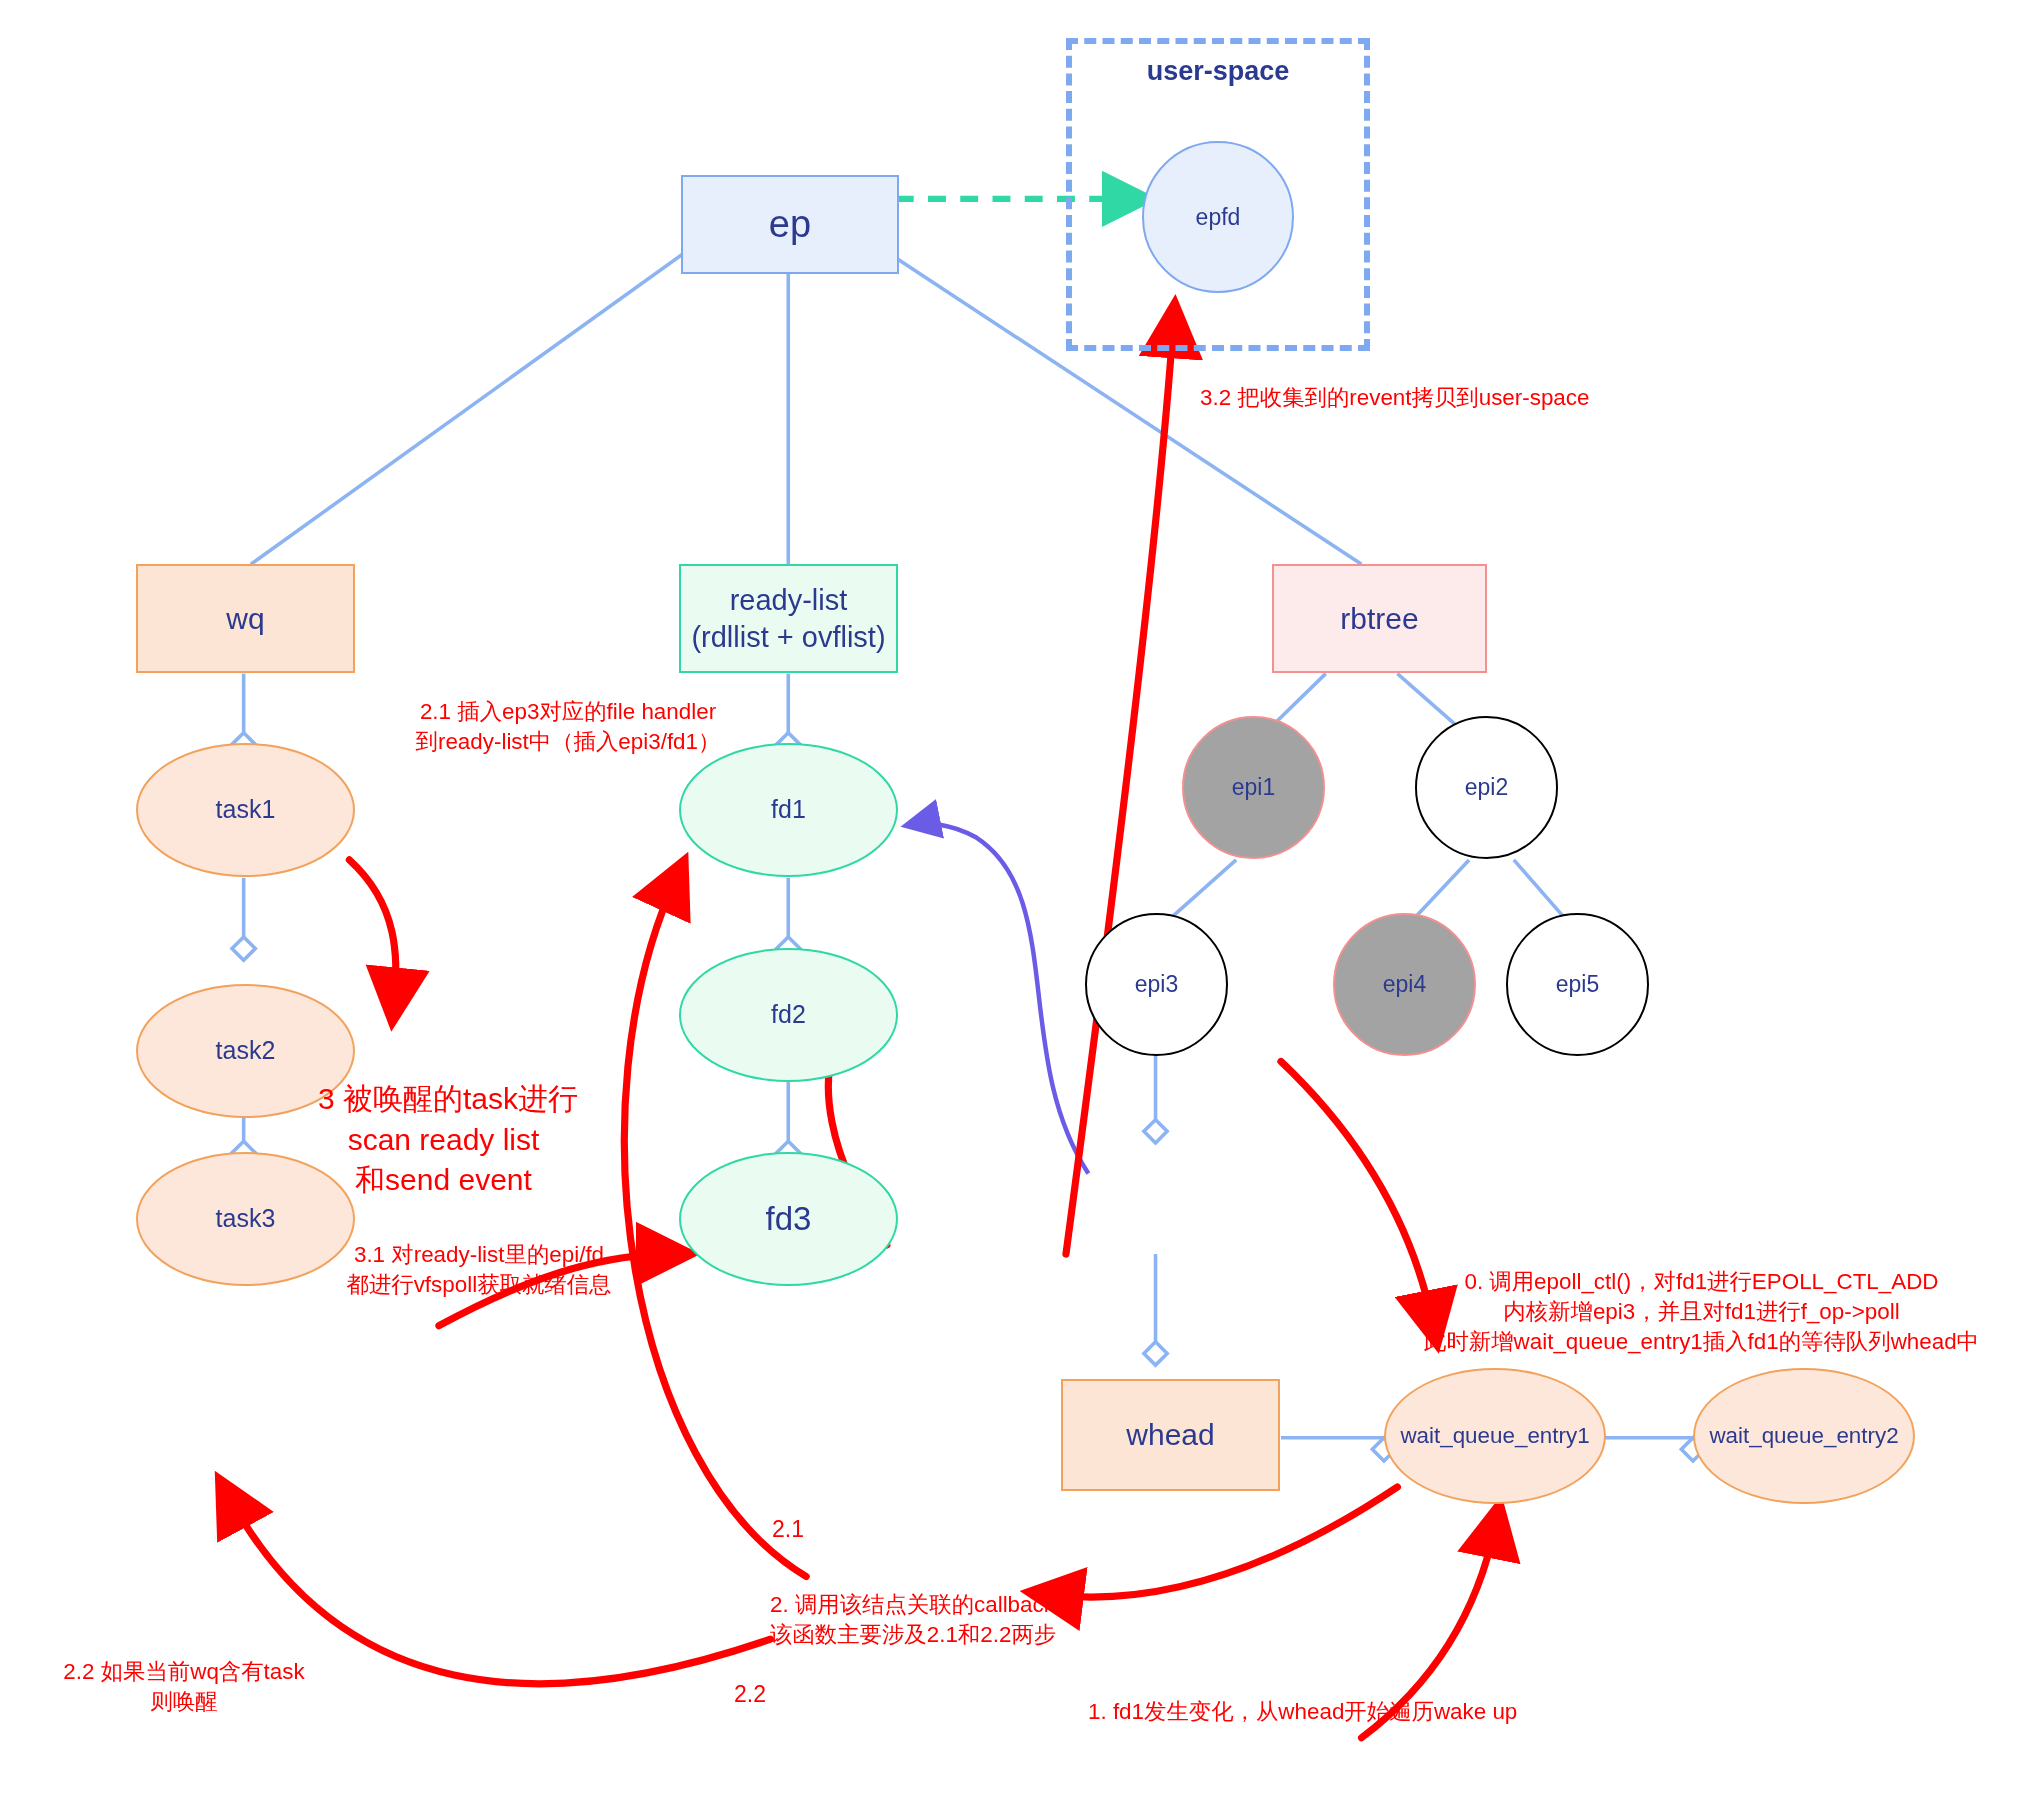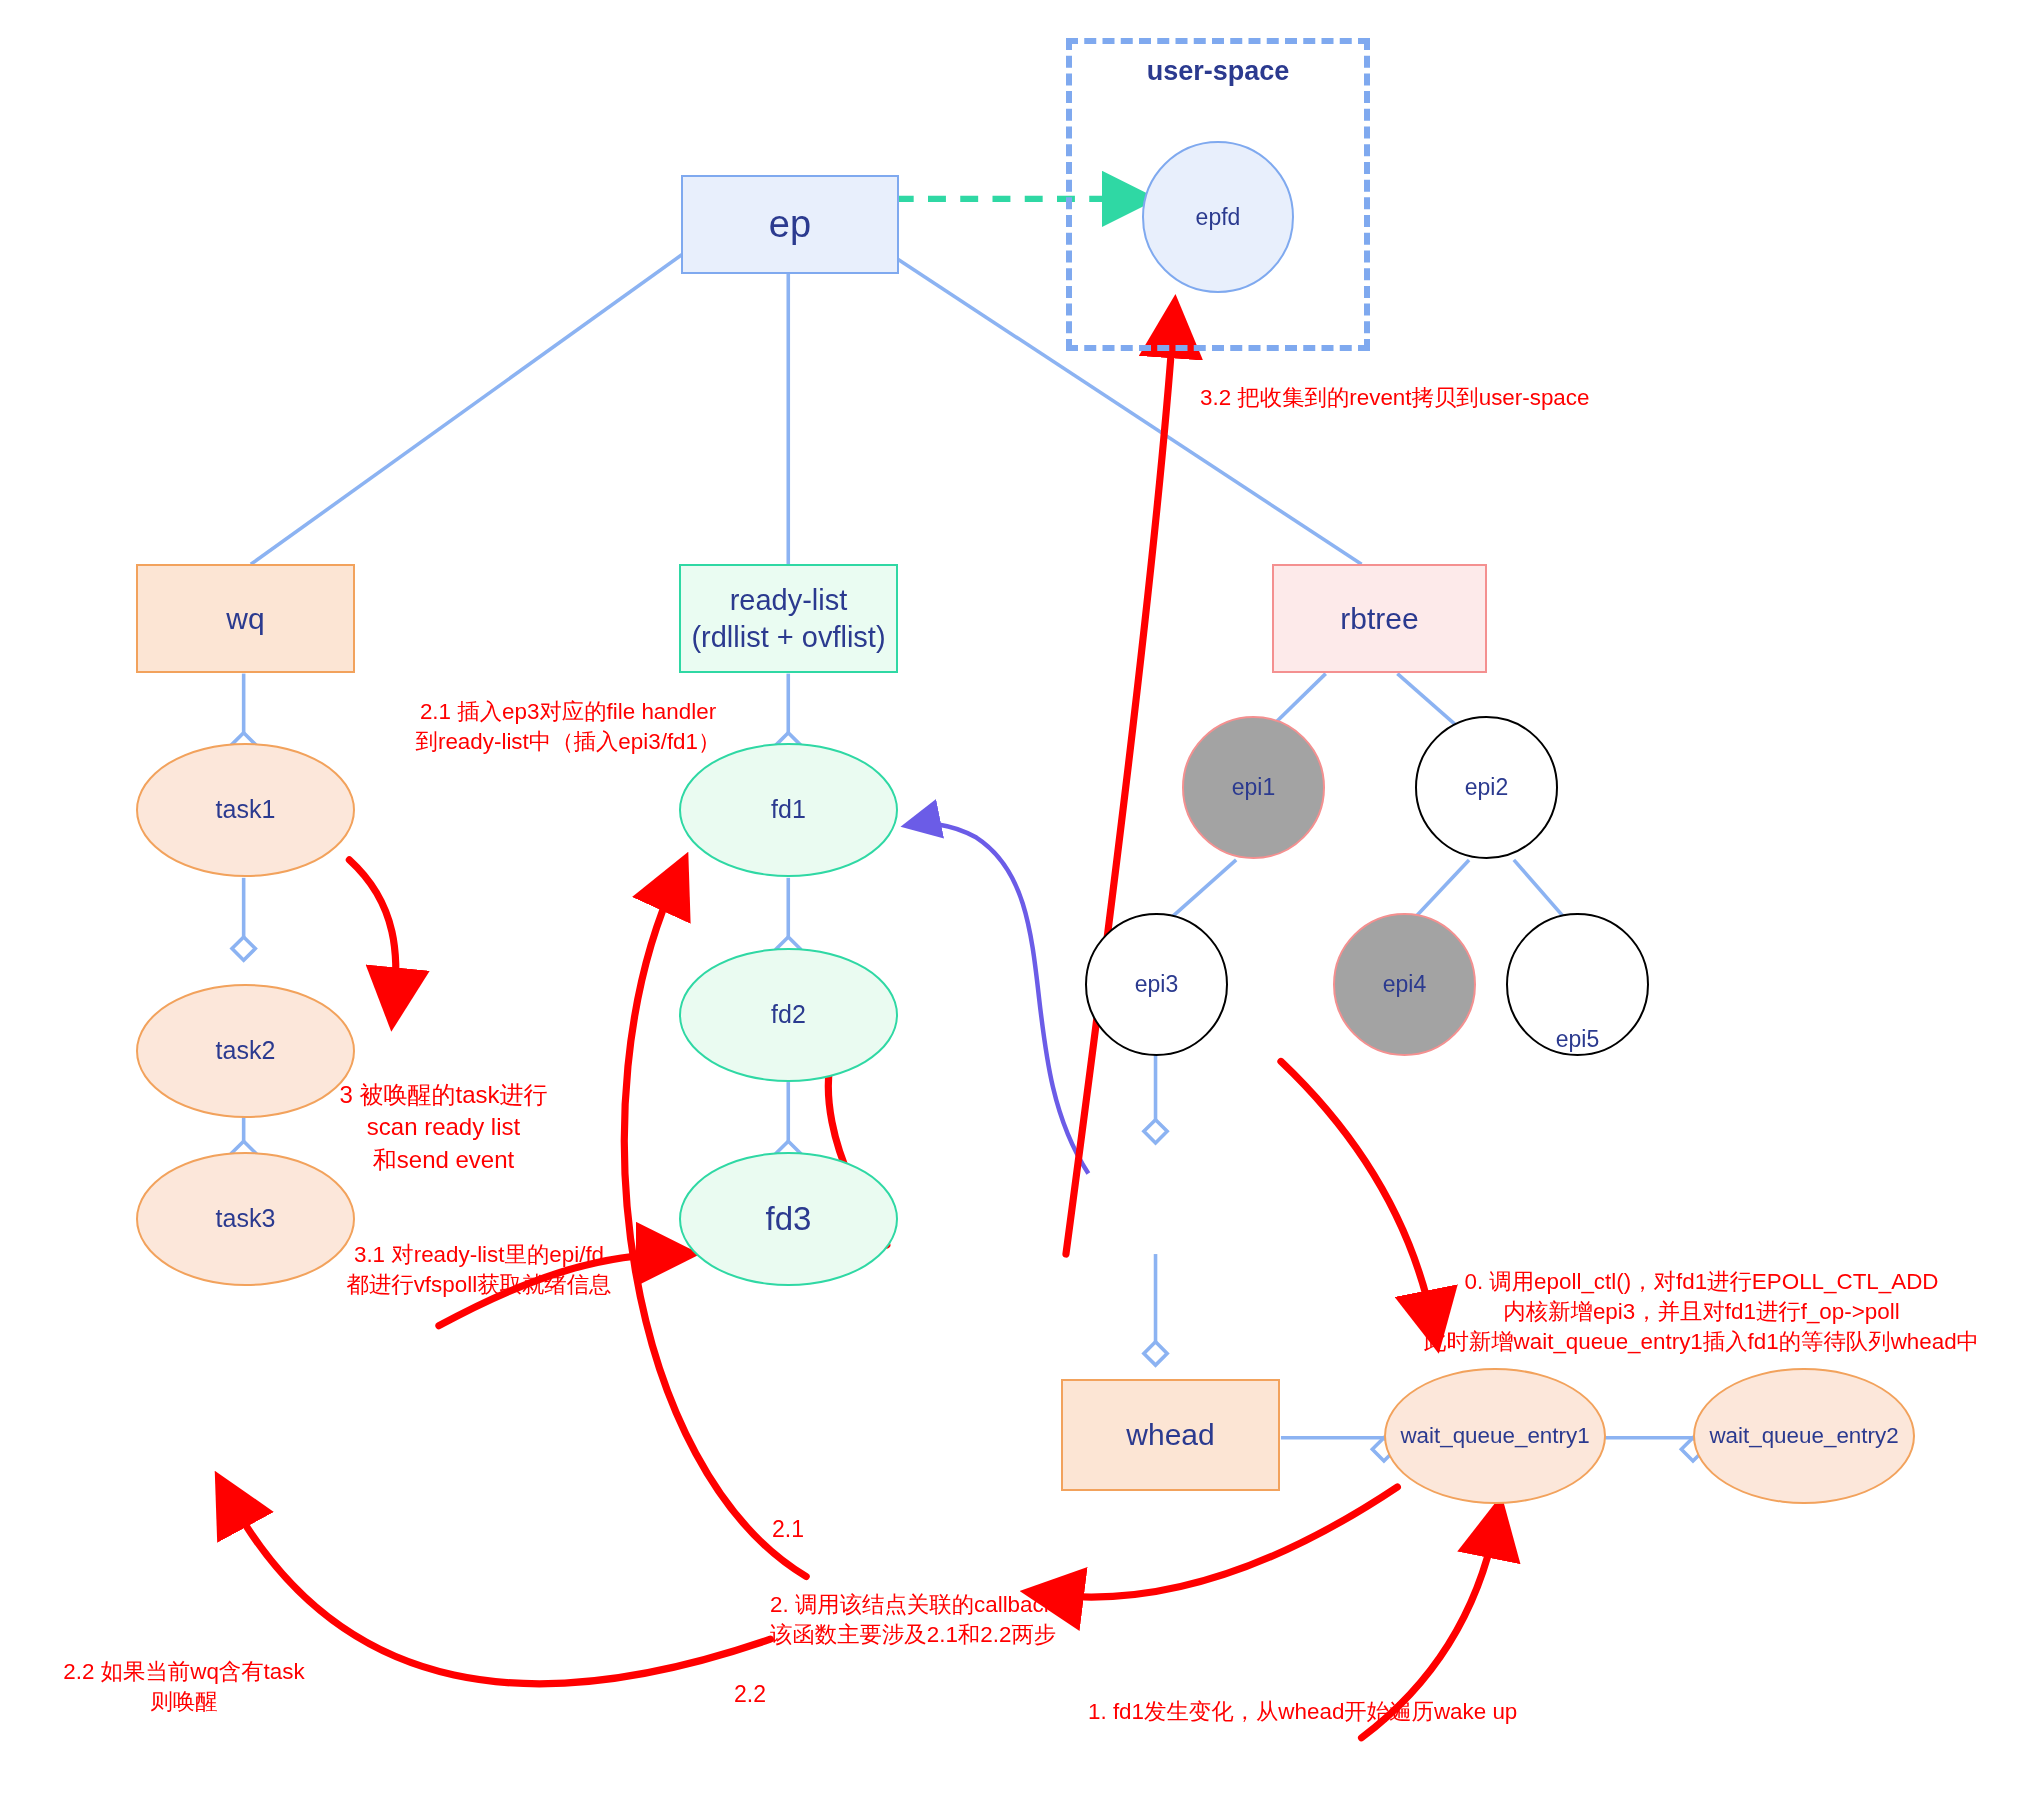--- a/index.html
+++ b/index.html
@@ -161,21 +161,21 @@
   </div>
   <div class="node ell black-ell" style="left:1415px;top:716px;width:143px;height:143px;font-size:23px;">
     <span>epi2</span>
   </div>
   <div class="node ell black-ell" style="left:1085px;top:913px;width:143px;height:143px;font-size:23px;">
     <span>epi3</span>
   </div>
   <div class="node ell pink-ell" style="left:1333px;top:913px;width:143px;height:143px;font-size:23px;">
     <span>epi4</span>
   </div>
-  <div class="node ell black-ell" style="left:1506px;top:913px;width:143px;height:143px;font-size:23px;align-items:flex-end;">
+  <div class="node ell black-ell" style="left:1506px;top:913px;width:143px;height:143px;font-size:23px;">
     <span>epi5</span>
   </div>
 
 
   <div class="node rect orange-rect" style="left:1061px;top:1379px;width:219px;height:112px;font-size:30px;">
     <span>whead</span>
   </div>
 
   <div class="node ell orange-ell" style="left:1384px;top:1368px;width:222px;height:136px;font-size:22.4px;">
     <span>wait_queue_entry1</span>
@@ -183,21 +183,21 @@
 
   <div class="node ell orange-ell" style="left:1693px;top:1368px;width:222px;height:136px;font-size:22.4px;">
     <span>wait_queue_entry2</span>
   </div>
 
   <div class="note center" style="left:407px;top:697px;width:322px;font-size:22.4px;">2.1 插入ep3对应的file handler
 到ready-list中（插入epi3/fd1）</div>
 
   <div class="note left" style="left:1200px;top:383px;width:502px;font-size:22.4px;">3.2 把收集到的revent拷贝到user-space</div>
 
-  <div class="note center" style="left:318px;top:1079px;width:251px;font-size:24px;">3 被唤醒的task进行
+  <div class="note center" style="left:318px;top:1079px;width:251px;font-size:30px;">3 被唤醒的task进行
 scan ready list
 和send event</div>
 
   <div class="note center" style="left:331px;top:1240px;width:296px;font-size:22.4px;">3.1 对ready-list里的epi/fd
 都进行vfspoll获取就绪信息</div>
 
   <div class="note center" style="left:1424px;top:1267px;width:555px;font-size:22.4px;">0. 调用epoll_ctl()，对fd1进行EPOLL_CTL_ADD
 内核新增epi3，并且对fd1进行f_op-&gt;poll
 此时新增wait_queue_entry1插入fd1的等待队列whead中</div>
 

